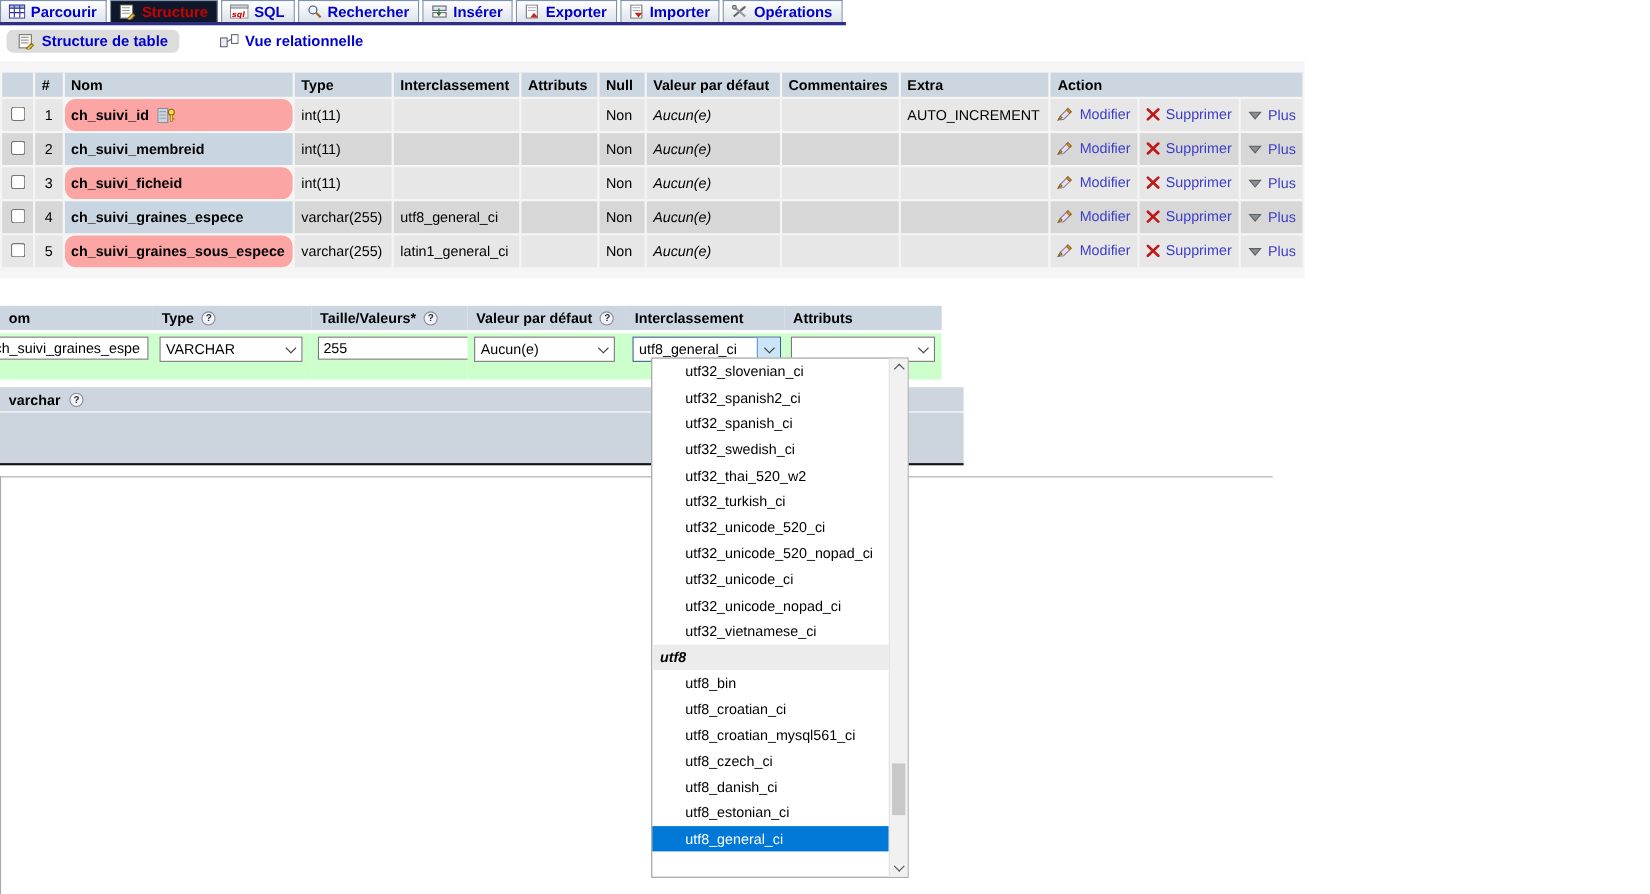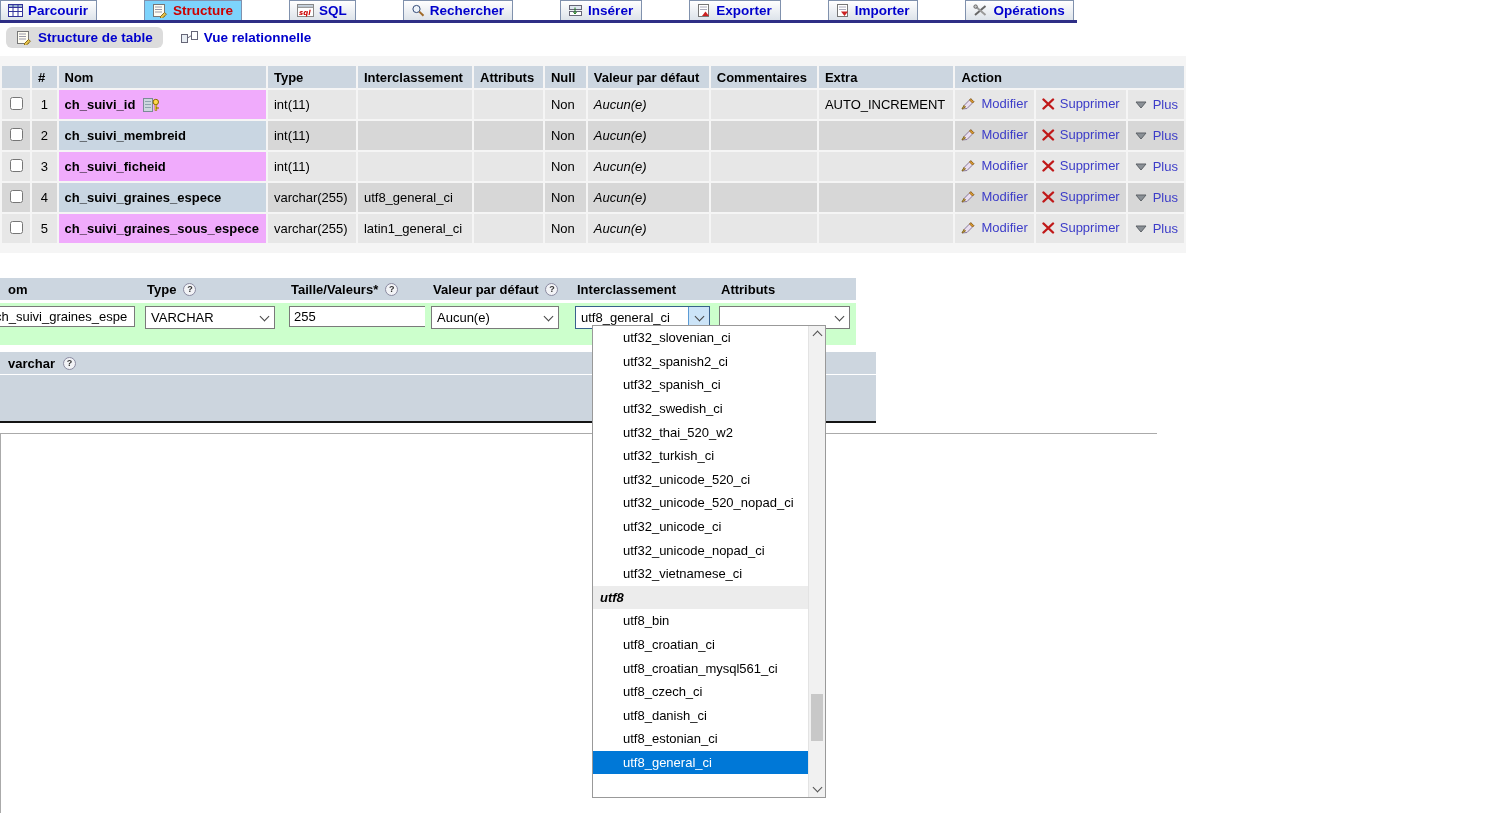--- a/index.html
+++ b/index.html
@@ -1,43 +1,43 @@
 <!DOCTYPE html>
 <html><head>
 <meta charset="utf-8">
 <style>
   html,body{margin:0;padding:0;background:#fff;}
   #screen{position:relative;width:1500px;height:813px;background:#fff;overflow:hidden;
           font-family:"Liberation Sans",sans-serif;font-size:13px;color:#000;}
 
   
   #tabbar{position:absolute;left:0;top:0;display:inline-flex;align-items:flex-end;
-          border-bottom:3px solid #2e2e86;padding:0;gap:44px;}
+          border-bottom:3px solid #2e2e86;padding:0;}
   .tab{display:flex;align-items:center;gap:5px;padding:2px 8px 2px 7px;margin-right:3px;
        border:1px solid #8091ad;border-bottom:none;cursor:pointer;
        background:linear-gradient(#ffffff,#dde3ea);white-space:nowrap;}
   .tab .tlabel{font-weight:bold;color:#0000cc;font-size:13.5px;}
-  .tab.active{background:#7dd3fc;}
+  .tab.active{background:#0f172a;}
   .tab.active .tlabel{color:#cc0000;}
 
   
-  #subtabs{position:absolute;left:6px;top:27px;display:flex;gap:8px;align-items:center;}
+  #subtabs{position:absolute;left:6px;top:27px;display:flex;gap:27px;align-items:center;}
   .subtab{display:flex;align-items:center;gap:6px;padding:3px 10px;border-radius:6px;cursor:pointer;}
   .subtab .tlabel{font-weight:bold;color:#0000cc;font-size:13.5px;}
   .subtab.active{background:#dcdcdc;}
 
   
   #panel1{position:absolute;left:0;top:56px;width:1186px;height:197px;background:#f5f5f5;overflow:hidden;}
   #structtable{border-collapse:separate;border-spacing:2px;margin:8px 0 0 0;table-layout:fixed;}
   #structtable th{background:#ccd6e0;font-weight:bold;text-align:left;padding:3px 6px;height:16px;
                   font-size:13px;white-space:nowrap;}
   #structtable td{padding:2px 6px;height:25px;white-space:nowrap;overflow:hidden;font-size:13px;vertical-align:middle;}
   tr.odd  td{background:#e7e7e7;}
   tr.even td{background:#d7d7d7;}
-  tr.odd  td.namecell{background:#f0abfc;}
+  tr.odd  td.namecell{background:#fca5a5;border-radius:10px;}
   tr.even td.namecell{background:#c9d6e2;}
   td.namecell{font-weight:bold;}
   td.center,th.center{text-align:center;}
   td.italic{font-style:italic;}
   .actlink{color:#3c3cc8;text-decoration:none;display:inline-flex;align-items:center;gap:5px;cursor:pointer;}
   .chk{width:13px;height:13px;margin:0;}
 
   
   #edithdr,#editrow{position:absolute;left:0;display:flex;gap:0;}
   #edithdr{top:278px;}

